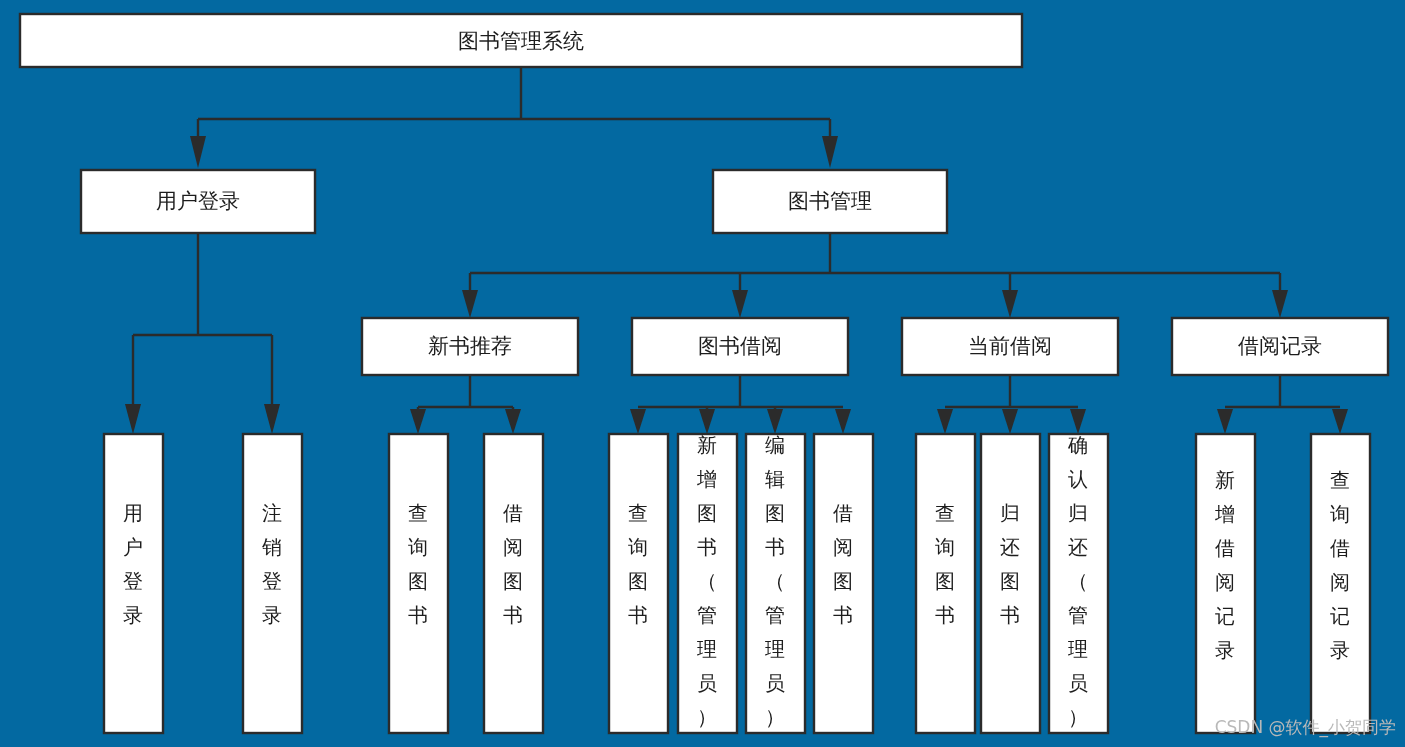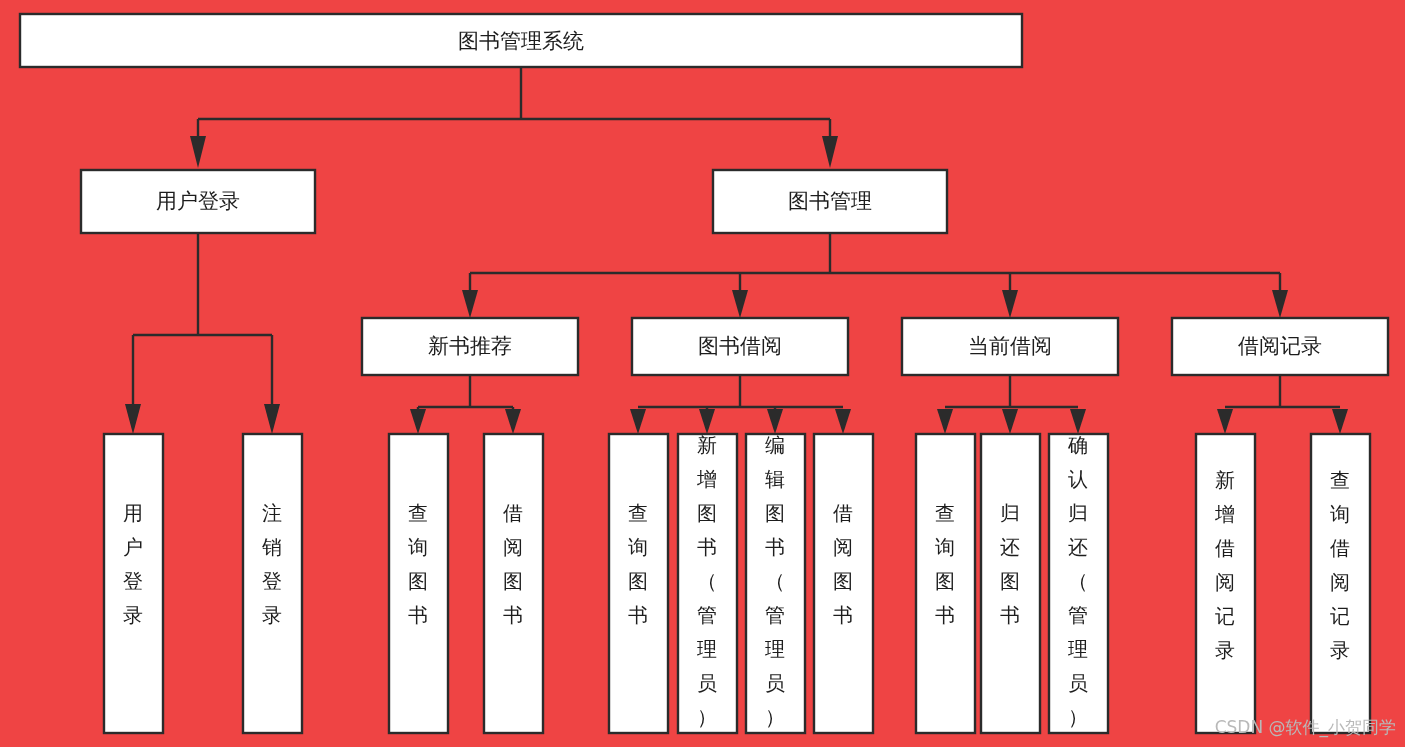--- a/index.html
+++ b/index.html
@@ -8,21 +8,21 @@
     padding: 0;
     background: #ffffff;
   }
   body {
     font-family: "DejaVu Sans", "Liberation Sans", sans-serif;
   }
   #diagram-root {
     position: relative;
     width: 1405px;
     height: 747px;
-    background: #ef4444;
+    background: #0369a1;
     overflow: hidden;
   }
   svg.diagram-canvas {
     position: absolute;
     top: 0;
     left: 0;
     width: 1405px;
     height: 747px;
     display: block;
   }

